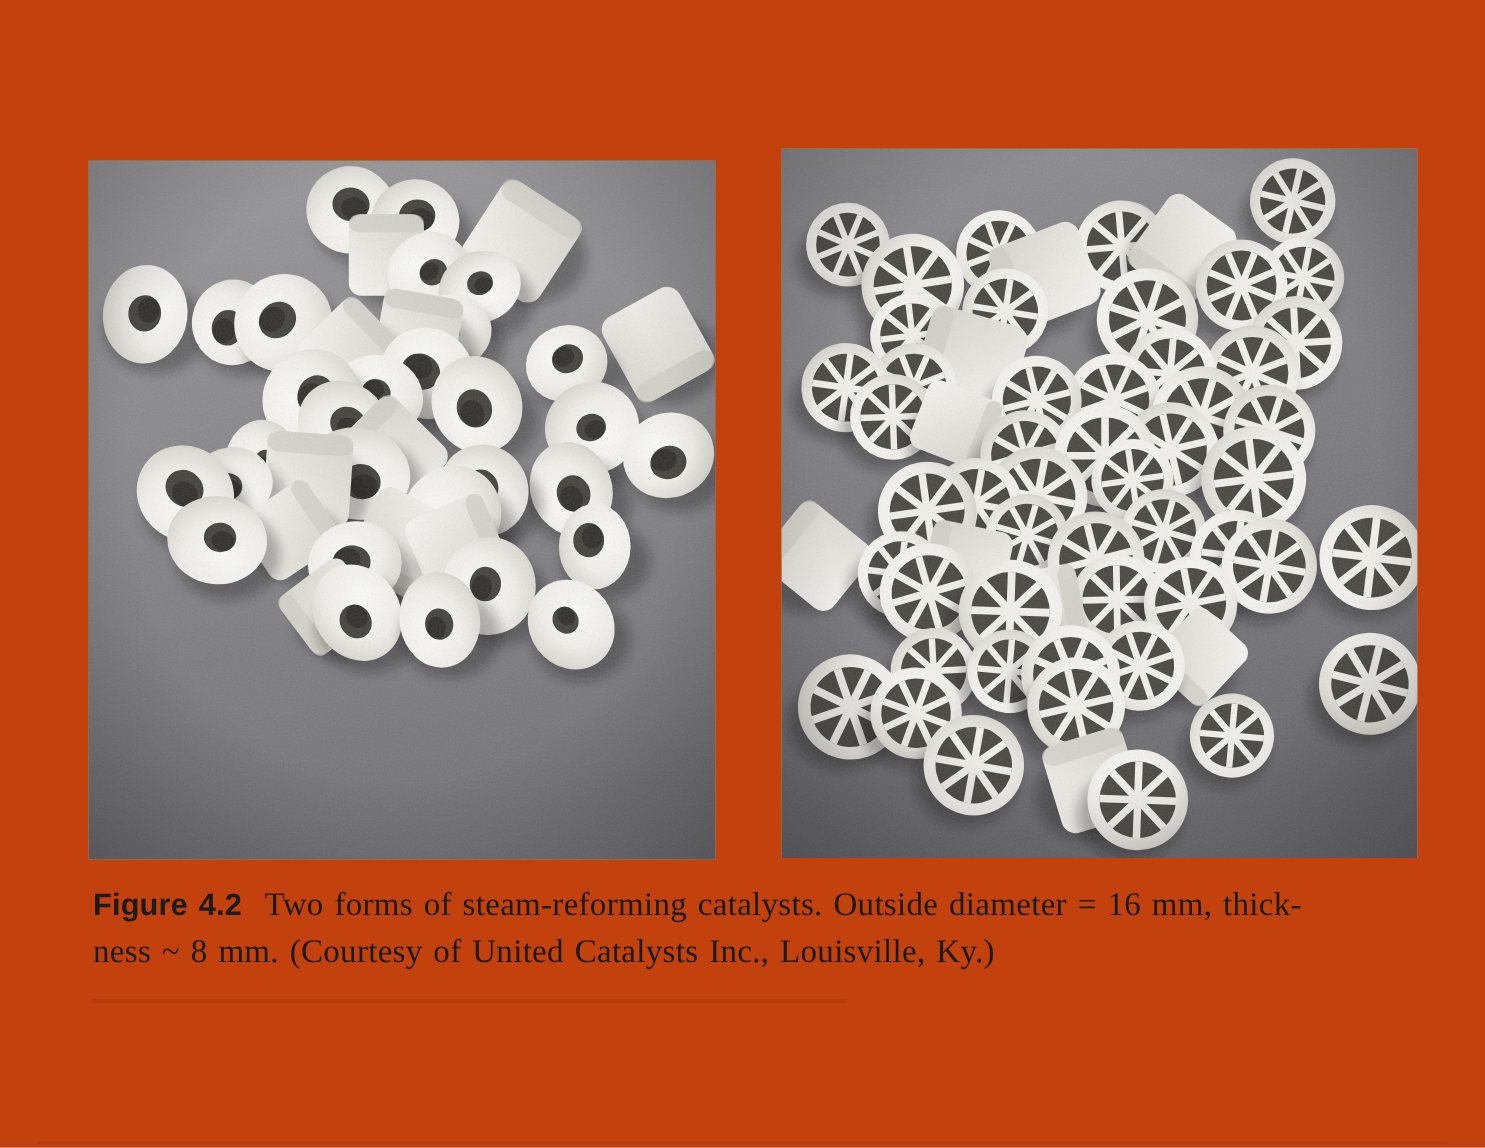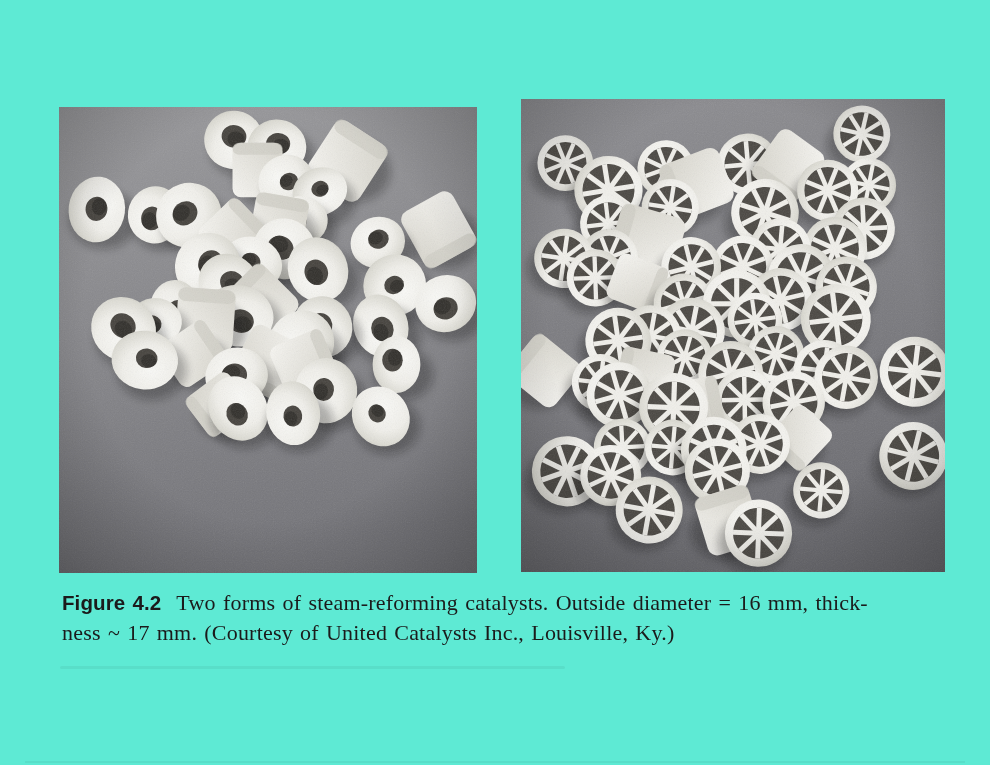--- a/index.html
+++ b/index.html
@@ -1,20 +1,20 @@
 <!DOCTYPE html>
 <html><head>
 <meta charset="utf-8">
 <style>
   html,body{margin:0;padding:0;}
   body{
     width:990px;height:765px;overflow:hidden;position:relative;
     background:#ffffff;font-family:"Liberation Serif", serif;
   }
-  .page{position:absolute;inset:0;background:#5eead4;}
+  .page{position:absolute;inset:0;background:#c2410c;}
   .photo{position:absolute;overflow:hidden;background:#888;}
   .photo svg{display:block;}
   .photo-left{left:59px;top:107px;width:418px;height:466px;}
   .photo-right{left:521px;top:99px;width:424px;height:473px;}
   .caption{
     position:absolute;left:62px;top:588px;width:905px;
     font-size:22px;line-height:30px;color:#1b1b1b;
     white-space:nowrap;word-spacing:1.5px;letter-spacing:0.2px;
   }
   .flabel{
@@ -1082,19 +1082,19 @@
           <circle r="5.7" fill="#f1f0eb"></circle>
         </g>
         <rect width="424" height="473" filter="url(#svgRnz)" opacity="0.14"></rect>
         <rect width="424" height="473" fill="url(#svgRvg)"></rect>
       </svg>
   </div>
 
   <div class="caption">
     <span class="flabel">Figure 4.2</span><span>Two forms of steam-reforming catalysts. Outside diameter = 16 mm, thick-</span>
     <br>
-    <span>ness ~ 17 mm. (</span><span class="italic">Courtesy of United Catalysts Inc., Louisville, Ky.</span><span>)</span>
+    <span>ness ~ 8 mm. (</span><span class="italic">Courtesy of United Catalysts Inc., Louisville, Ky.</span><span>)</span>
   </div>
 
   <div class="artifact-line"></div>
   <div class="artifact-bottom"></div>
 
 </div>
 
 </body></html>

